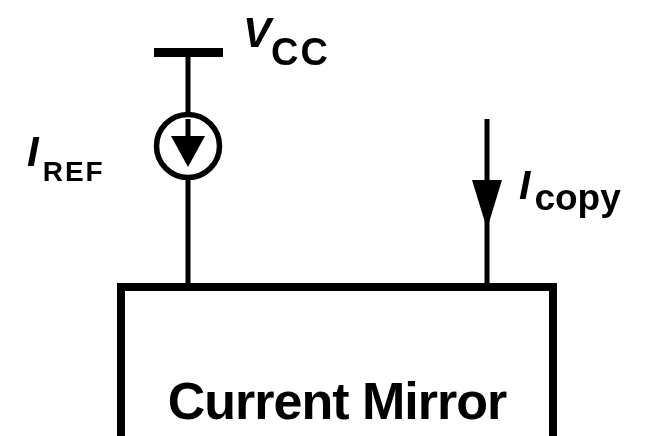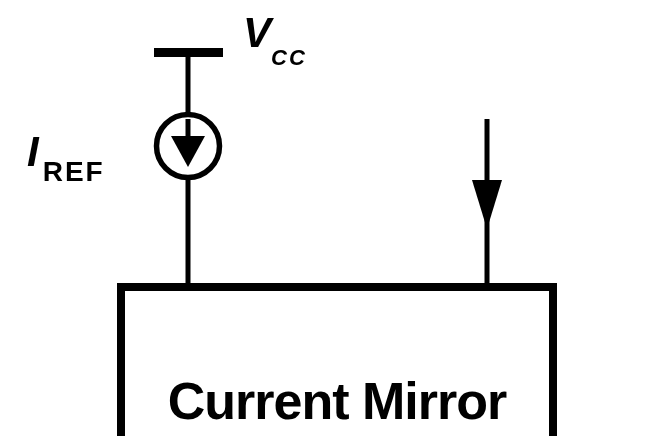--- a/index.html
+++ b/index.html
@@ -38,22 +38,21 @@
     font-style: italic;
     font-size: 42px;
     display: inline-block;
   }
   .label .sub {
     display: inline-block;
     position: relative;
   }
   .vcc-label { left: 243px; top: 12px; }
   .vcc-label .sub {
-    font-style: italic;
-    font-size: 22px;
+    font-size: 38px;
     letter-spacing: 2px;
     top: 18px;
     margin-left: 0px;
   }
   .iref-label { left: 27px; top: 131px; }
   .iref-label .sub {
     font-size: 28px;
     letter-spacing: 2px;
     top: 15px;
     margin-left: 4px;
@@ -110,18 +109,21 @@
   </svg>
 
   <div class="label vcc-label">
     <span class="base">V</span><span class="sub">CC</span>
   </div>
 
   <div class="label iref-label">
     <span class="base">I</span><span class="sub">REF</span>
   </div>
 
+  <div class="label icopy-label">
+    <span class="base">I</span><span class="sub">copy</span>
+  </div>
 
   <div class="mirror-box">
     <span class="box-title">Current Mirror</span>
   </div>
 
 </div>
 
 </body></html>

